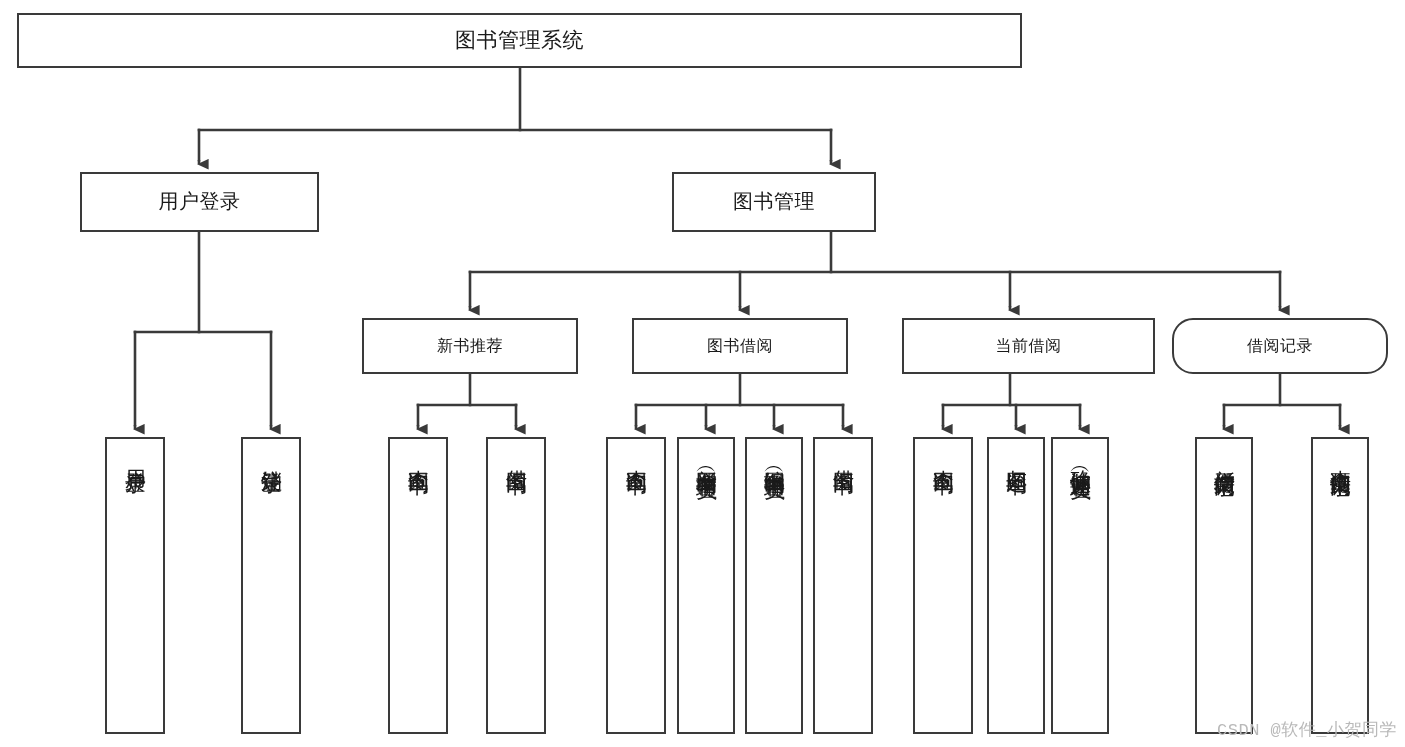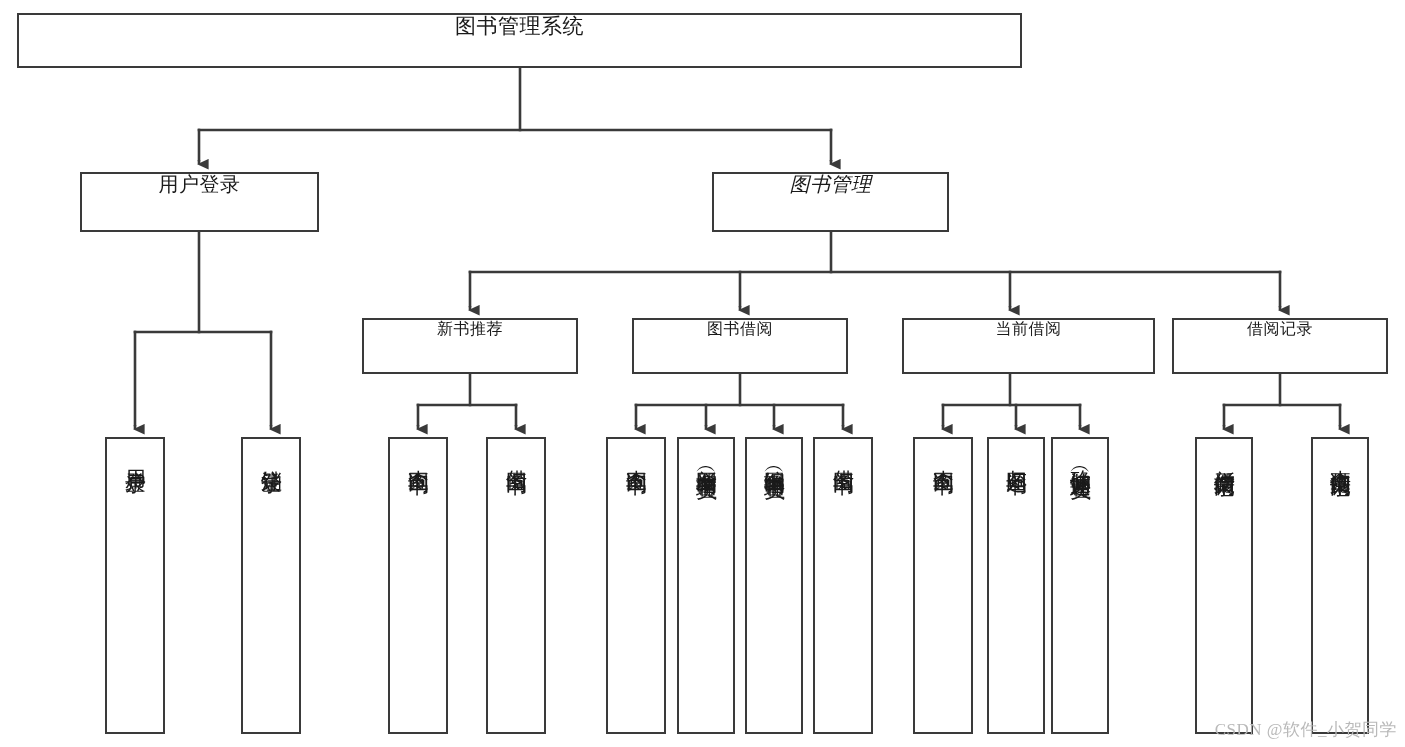--- a/index.html
+++ b/index.html
@@ -24,20 +24,21 @@
     width: 1405px;
     height: 747px;
     pointer-events: none;
   }
   .node {
     position: absolute;
     box-sizing: border-box;
     border: 2px solid #3a3a3a;
     background: #ffffff;
     display: flex;
+    align-items: center;
     justify-content: center;
     color: #1a1a1a;
   }
   .node .label {
     display: block;
     text-align: center;
     line-height: 1.08;
     letter-spacing: 0.5px;
   }
   .node-root .label { font-size: 21px; }
@@ -56,21 +57,21 @@
     white-space: nowrap;
   }
   .watermark {
     position: absolute;
     right: 8px;
     bottom: 6px;
     font-size: 17px;
     color: #b9b9b9;
     letter-spacing: 0.5px;
     white-space: nowrap;
-    font-family: Liberation Serif, serif;
+    font-family: Liberation Mono, monospace;
   }
 </style>
 </head>
 <body>
 
 <div id="canvas">
 
   <svg id="wires" viewBox="0 0 1405 747">
     <defs>
       <marker id="arw" markerWidth="12" markerHeight="12" refX="5.5" refY="9.6" orient="auto" markerUnits="userSpaceOnUse">
@@ -142,34 +143,34 @@
     </g>
   </svg>
 
   <div class="node node-root" style="left:17px; top:13px; width:1005px; height:55px;">
     <span class="label">图书管理系统</span>
   </div>
 
   <div class="node node-l2" style="left:80px; top:172px; width:239px; height:60px;">
     <span class="label">用户登录</span>
   </div>
-  <div class="node node-l2" style="left:712px; top:172px; width:237px; height:60px;font-style:italic;">
+  <div class="node node-l2" style="left:672px; top:172px; width:204px; height:60px;">
     <span class="label">图书管理</span>
   </div>
 
   <div class="node node-l3" style="left:362px; top:318px; width:216px; height:56px;">
     <span class="label">新书推荐</span>
   </div>
   <div class="node node-l3" style="left:632px; top:318px; width:216px; height:56px;">
     <span class="label">图书借阅</span>
   </div>
   <div class="node node-l3" style="left:902px; top:318px; width:253px; height:56px;">
     <span class="label">当前借阅</span>
   </div>
-  <div class="node node-l3" style="left:1172px; top:318px; width:216px; height:56px;">
+  <div class="node node-l3" style="left:1172px; top:318px; width:216px; height:56px;border-radius:21px;">
     <span class="label">借阅记录</span>
   </div>
 
   <div class="node node-leaf" style="left:105px; top:437px; width:60px; height:297px;">
     <span class="label">用户登录</span>
   </div>
   <div class="node node-leaf" style="left:241px; top:437px; width:60px; height:297px;">
     <span class="label">注销登录</span>
   </div>
 

